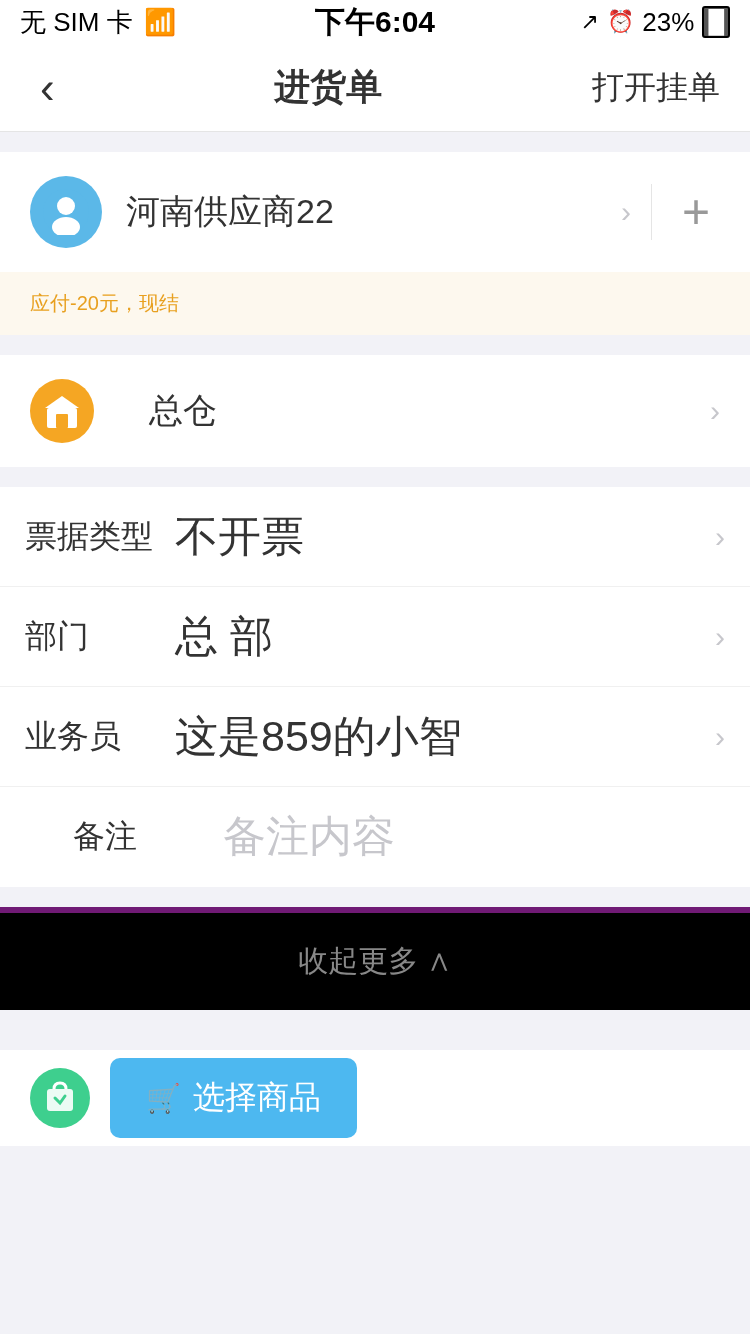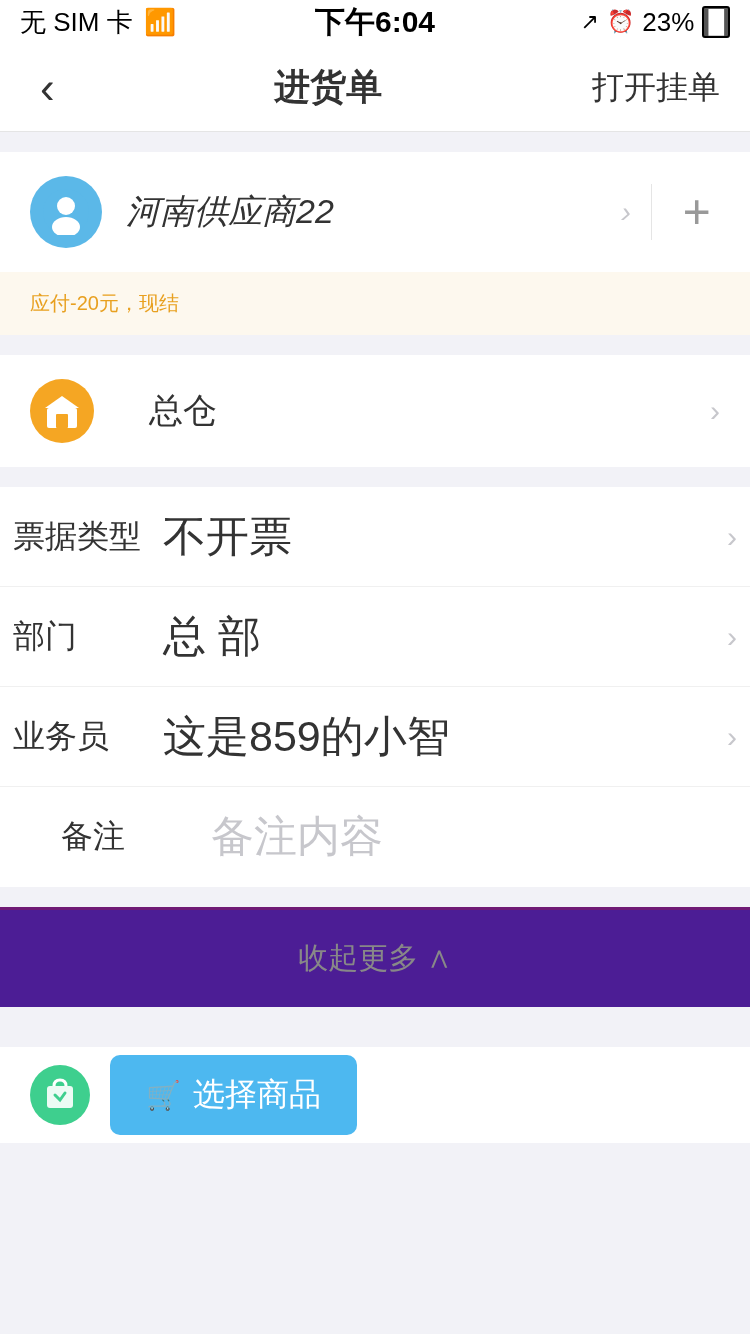--- a/index.html
+++ b/index.html
@@ -88,21 +88,20 @@
       margin-bottom: 0;
     }
 
     
     .supplier-row {
       display: flex;
       align-items: center;
       padding: 24px 30px;
       background: #fff;
       border-bottom: none;
-      font-style: italic;
     }
     .supplier-avatar-img {
       width: 72px;
       height: 72px;
       border-radius: 50%;
       background: #5bb8e8;
       display: flex;
       align-items: center;
       justify-content: center;
       overflow: hidden;
@@ -172,21 +171,21 @@
     }
 
     
     .form-section {
       background: #fff;
       margin-top: 20px;
     }
     .form-row {
       display: flex;
       align-items: center;
-      padding: 0 13px;
+      padding: 0 25px;
       height: 100px;
       border-bottom: 1px solid #f0f0f0;
       cursor: pointer;
     }
     .form-row:last-child {
       border-bottom: none;
       margin-left: 48px;
     }
     .form-label {
       font-size: 32px;
@@ -199,27 +198,27 @@
       font-size: 43px;
       color: #333;
       padding-left: 10px;
     }
     .form-value.placeholder {
       color: #c7c7cc;
     }
 
     
     .collapse-btn {
-      background: #4c1d95;
+      background: #000000;
       text-align: center;
       padding: 28px 0;
       font-size: 30px;
       color: #888;
       cursor: pointer;
-      border-top: 3px solid #701a75;
+      border-top: 6px solid #701a75;
       margin-top: 20px;
     }
 
     
     .bottom-bar {
       display: flex;
       align-items: center;
       padding: 20px 30px;
       background: #fff;
       margin-top: 20px;

